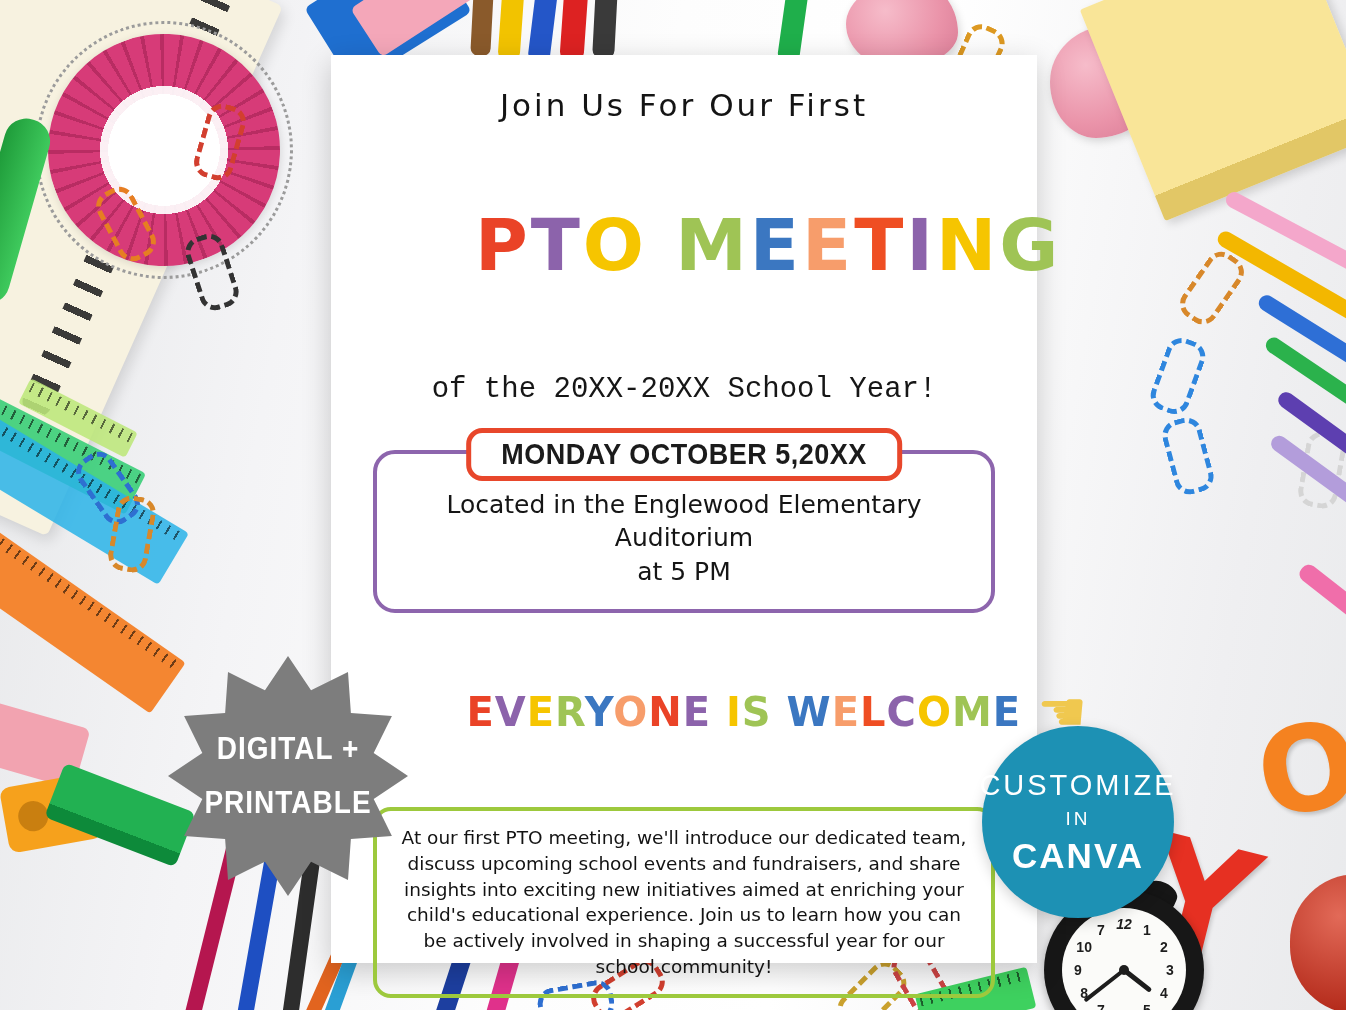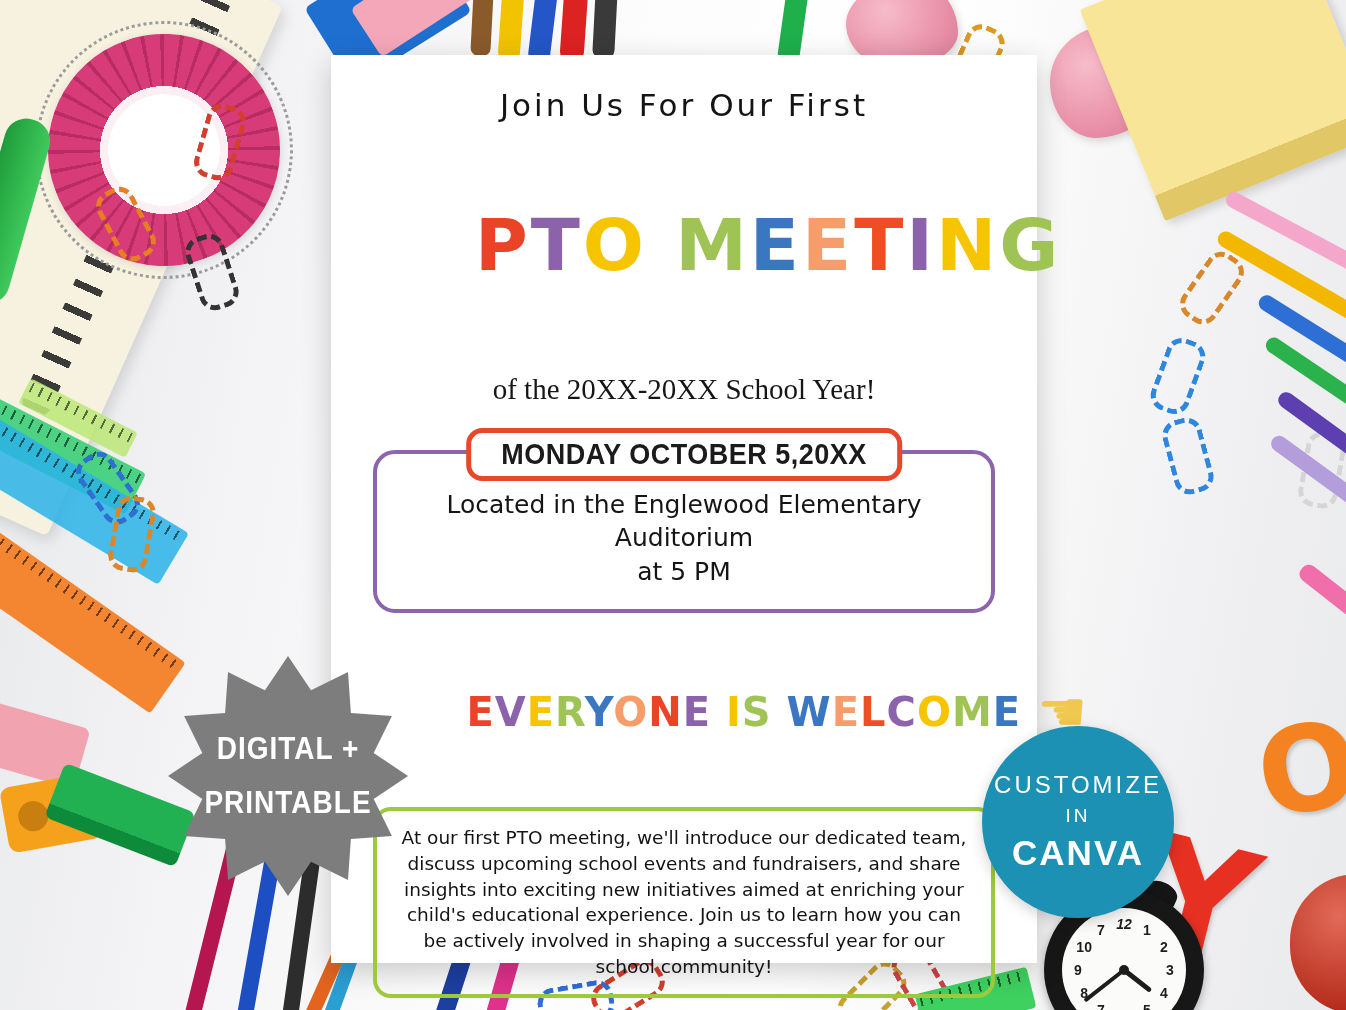--- a/index.html
+++ b/index.html
@@ -83,21 +83,21 @@
   .magnet[data-index="1"]{left:1258px;top:700px;font-size:118px;transform:rotate(-10deg);}
 
   
   .flyer{position:absolute;left:331px;top:55px;width:706px;height:908px;background:#ffffff;z-index:10;
      box-shadow:0 8px 28px rgba(0,0,0,.20);display:flex;flex-direction:column;align-items:center;
      padding:24px 42px;box-sizing:border-box;text-align:center;color:#1b1b1b;}
   .handwrite{font-family:"DejaVu Sans",sans-serif;letter-spacing:3px;color:#141414;}
   .intro-line{font-size:31px;margin-top:8px;}
   .letters{white-space:pre;font-family:"DejaVu Sans",sans-serif;font-weight:bold;}
   .headline{font-size:72px;letter-spacing:3px;line-height:1.1;margin-top:4px;}
-  .subtitle{font-family:Liberation Serif, serif;font-size:29px;margin-top:8px;color:#161616;}
+  .subtitle{font-family:Liberation Mono, monospace;font-size:29px;margin-top:8px;color:#161616;}
   .date-box{position:relative;margin-top:44px;width:100%;box-sizing:border-box;border:4px solid #8d65ad;
      border-radius:22px;padding:34px 18px 20px;}
   .date-pill{position:absolute;top:-26px;left:50%;transform:translateX(-50%);background:#fff;
      border:5px solid #e8472b;border-radius:16px;padding:6px 30px;white-space:nowrap;}
   .date-pill span{font-family:"Liberation Sans",sans-serif;font-weight:700;font-size:27px;letter-spacing:.5px;
      display:inline-block;transform:scaleY(1.12);}
   .located{font-family:"DejaVu Sans",sans-serif;font-size:25px;line-height:1.35;color:#151515;}
   .welcome-row{display:flex;align-items:center;gap:16px;margin-top:30px;}
   .hand-glyph{font-family:"DejaVu Sans",sans-serif;font-size:56px;color:#f0c84f;line-height:1;}
   .welcome-letters{font-size:40px;letter-spacing:1px;}
@@ -105,21 +105,21 @@
   .about-text{font-family:"DejaVu Sans",sans-serif;font-size:18.5px;line-height:1.4;color:#131313;}
 
   
   .starburst{position:absolute;left:168px;top:656px;width:240px;height:240px;z-index:20;background:#7d7d7d;
      display:flex;flex-direction:column;align-items:center;justify-content:center;gap:22px;
      clip-path:polygon(50% 0%,59.6% 14.3%,75% 6.7%,76.2% 23.8%,93.3% 25%,85.7% 40.4%,100% 50%,85.7% 59.6%,93.3% 75%,76.2% 76.2%,75% 93.3%,59.6% 85.7%,50% 100%,40.4% 85.7%,25% 93.3%,23.8% 76.2%,6.7% 75%,14.3% 59.6%,0% 50%,14.3% 40.4%,6.7% 25%,23.8% 23.8%,25% 6.7%,40.4% 14.3%);}
   .starburst span{color:#fff;font-weight:700;font-size:28px;letter-spacing:1px;display:block;transform:scaleY(1.15);}
   .canva-badge{position:absolute;left:982px;top:726px;width:192px;height:192px;border-radius:50%;background:#1d91b4;z-index:30;
      display:flex;flex-direction:column;align-items:center;justify-content:center;gap:6px;color:#fff;
      box-shadow:0 4px 14px rgba(0,0,0,.18);}
-  .canva-l1{font-size:24px;letter-spacing:3px;}
+  .canva-l1{font-size:29px;letter-spacing:3px;}
   .canva-l2{font-size:19px;letter-spacing:3px;}
   .canva-l3{font-size:35px;font-weight:700;letter-spacing:2px;}
 </style>
 </head>
 <body>
 
 <div class="scene">
 
   <div class="prop notebook-body"></div>
   <div class="prop notebook-coils"></div>

